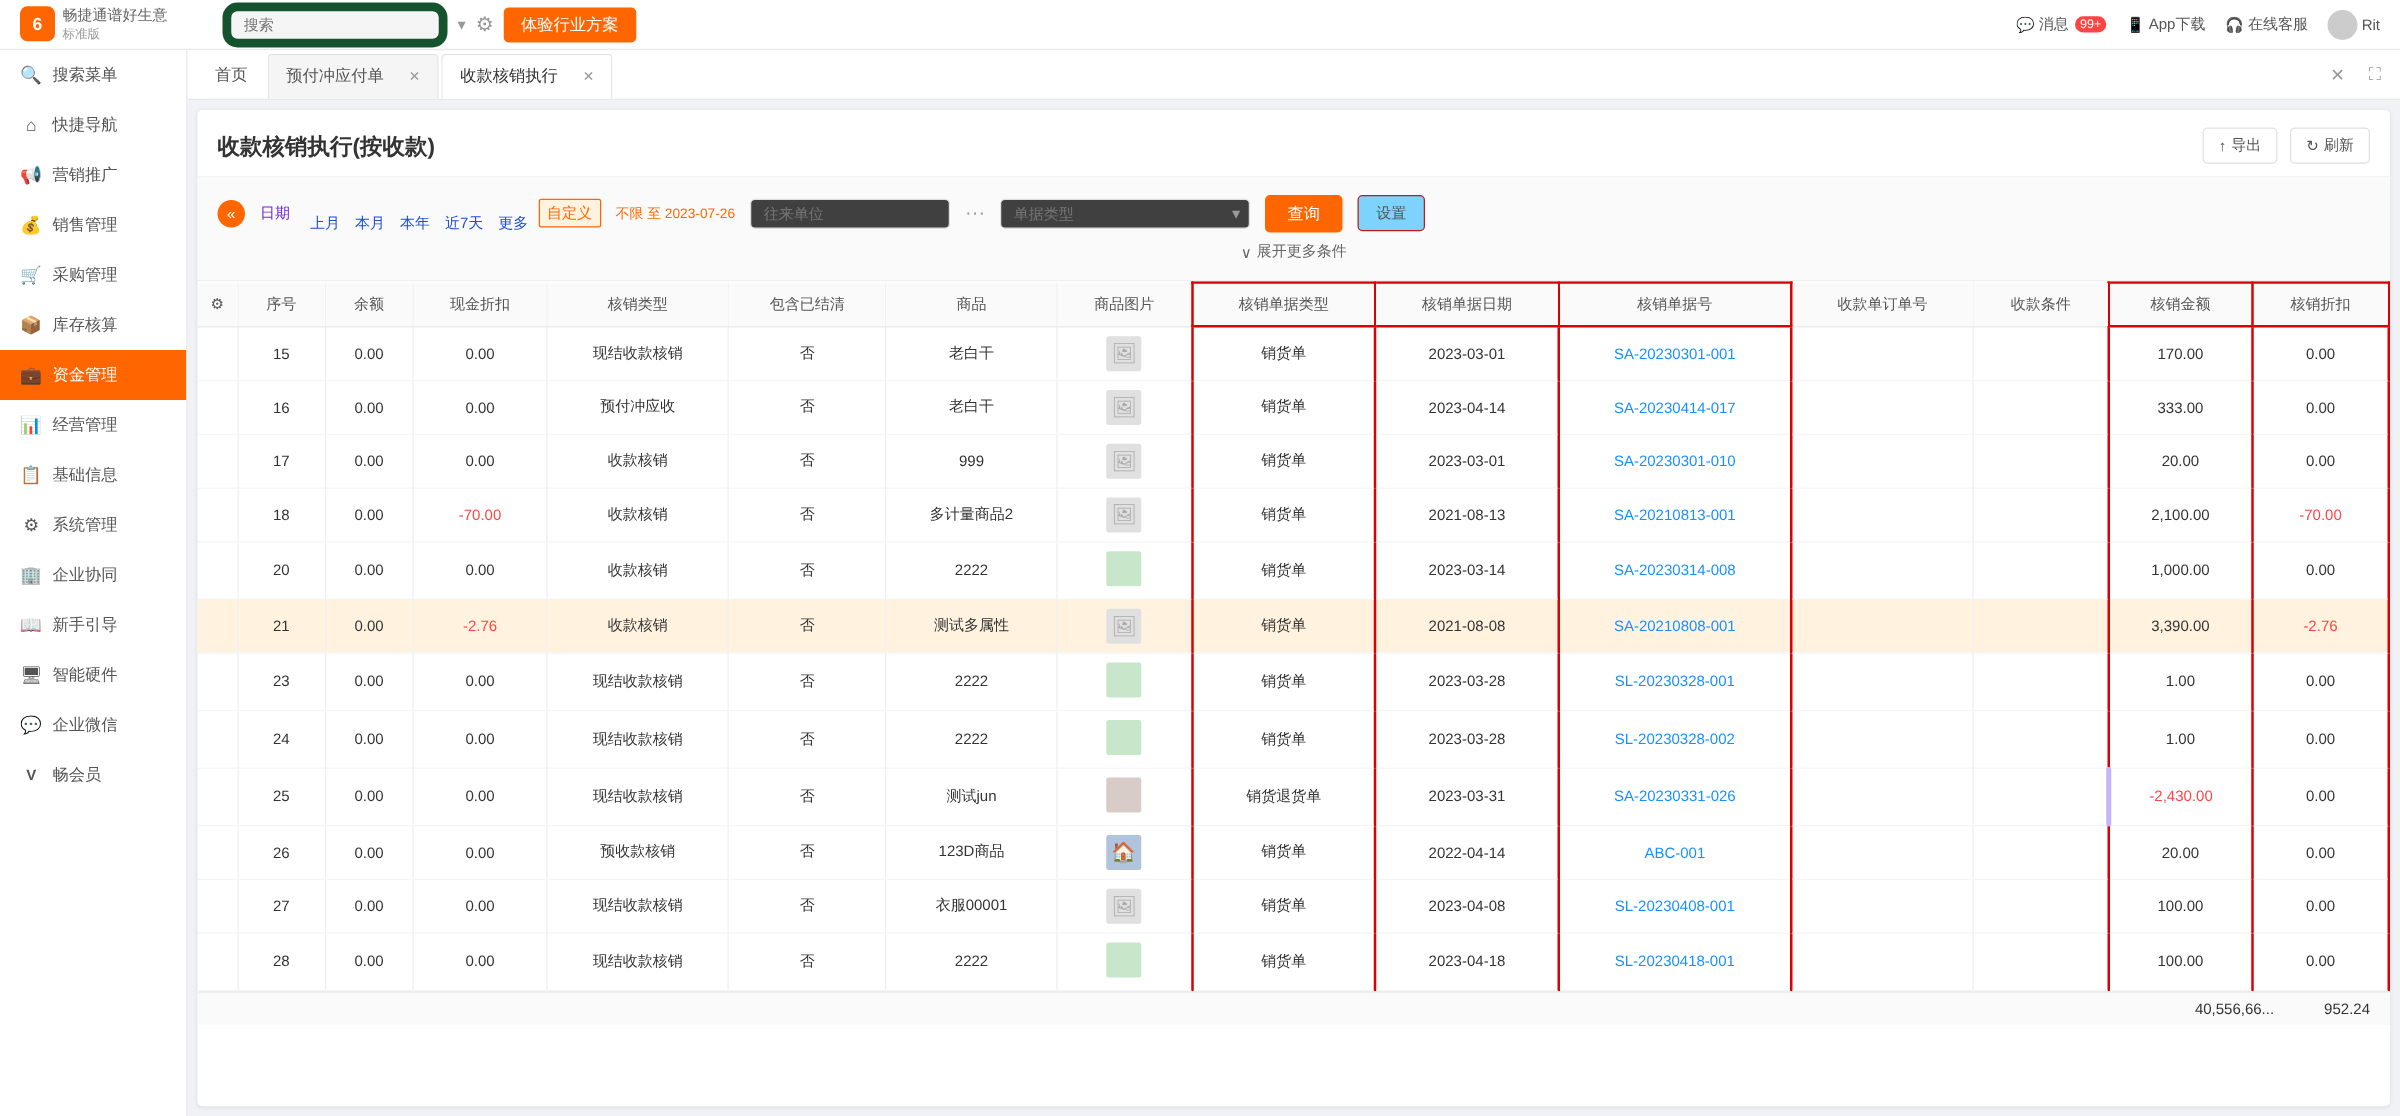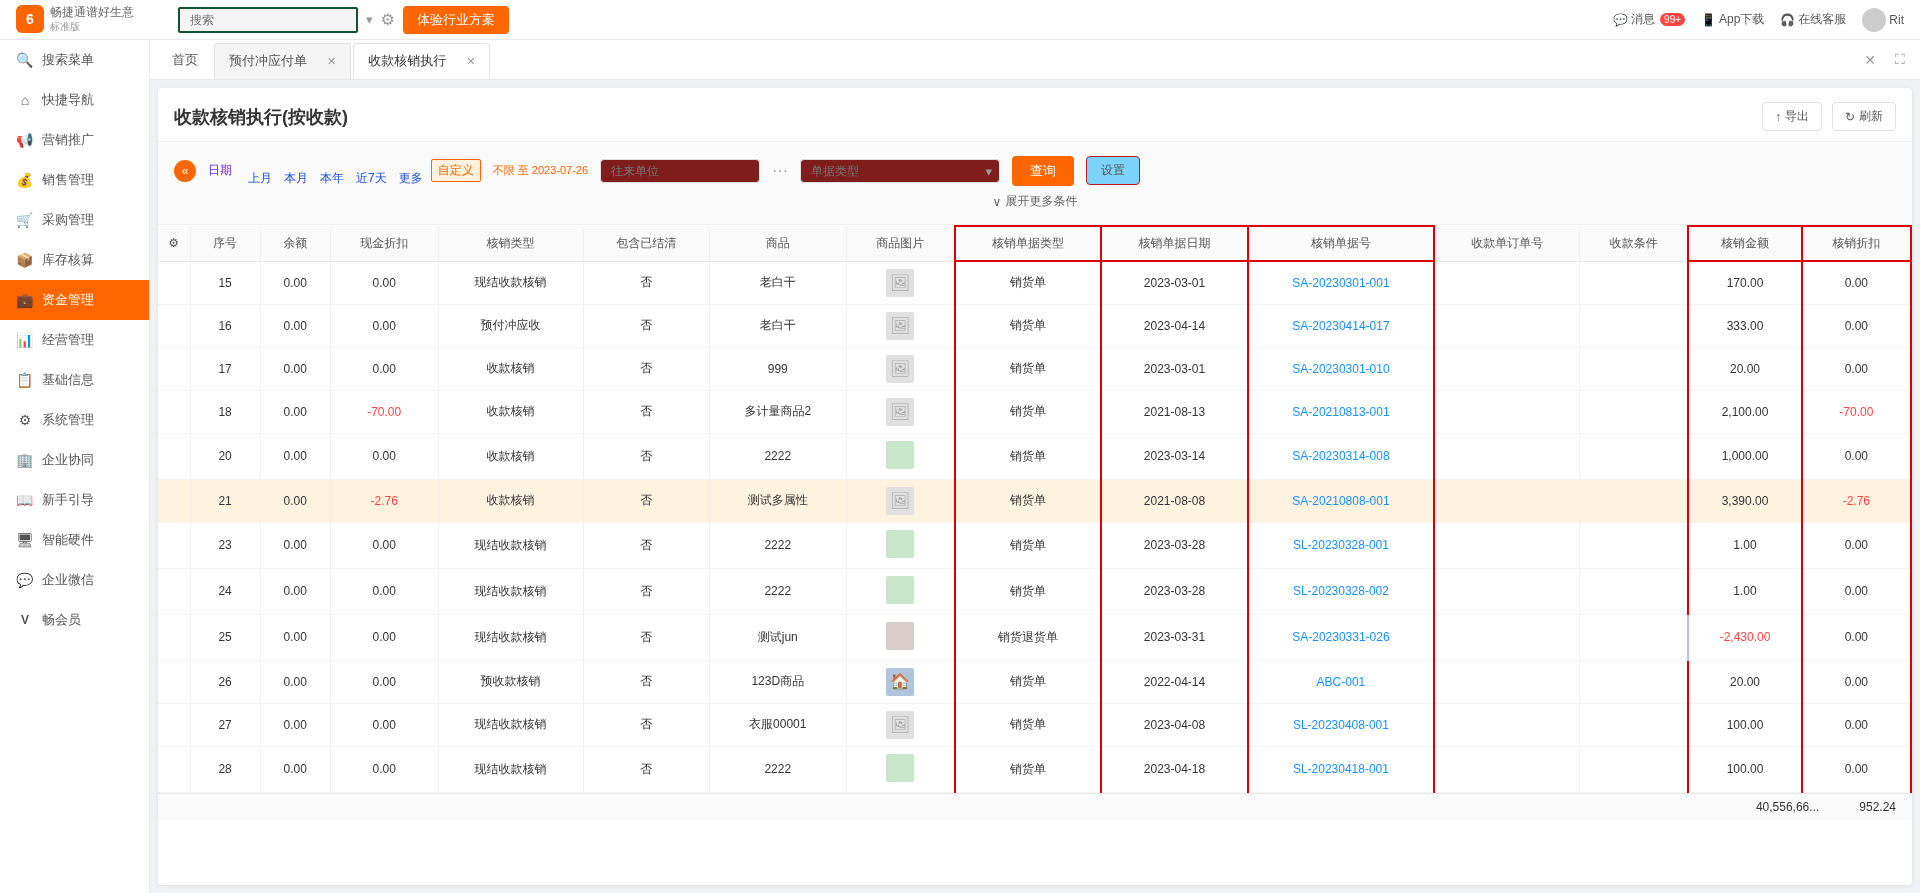--- a/index.html
+++ b/index.html
@@ -32,22 +32,22 @@
     .logo-text { font-size: 12px; color: #666; line-height: 1.2; }
     .logo-sub { font-size: 10px; color: #999; }
     .top-search {
       flex: 1;
       display: flex;
       align-items: center;
       gap: 8px;
     }
     .search-box {
       background: #f5f5f5;
-      border: 2px solid #14532d;
-      border-radius: 2px;
+      border: 7px solid #14532d;
+      border-radius: 12px;
       padding: 4px 10px;
       width: 180px;
       font-size: 12px;
       color: #999;
     }
     .top-btn-solution {
       background: #ff6600;
       color: white;
       border: none;
       border-radius: 4px;
@@ -260,21 +260,21 @@
       font-size: 11px;
       color: #ff6600;
     }
     .filter-input {
       border: 1px solid #e0e0e0;
       border-radius: 4px;
       padding: 4px 10px;
       font-size: 12px;
       color: #999;
       width: 160px;
-      background: #7f1d1d;
+      background: #404040;
     }
     .filter-dots {
       font-size: 16px; color: #999; cursor: pointer;
     }
     .btn-query {
       background: #ff6600;
       color: white;
       border: none;
       border-radius: 4px;
       padding: 6px 18px;
@@ -710,21 +710,21 @@
     <td class="">0.00</td>
     <td>现结收款核销</td>
     <td>否</td>
     <td>测试jun</td>
     <td><div class="thumb-placeholder thumb-brown"></div></td>
     <td style="border-left:2px solid #dd0000;border-right:2px solid #dd0000;">销货退货单</td>
     <td style="border-left:2px solid #dd0000;border-right:2px solid #dd0000;">2023-03-31</td>
     <td style="border-left:2px solid #dd0000;border-right:2px solid #dd0000;"><a class="link-text">SA-20230331-026</a></td>
     <td></td>
     <td></td>
-    <td class="negative" style="border-left:2px solid #c4b5fd;border-right:2px solid #dd0000;margin-left:17px;">-2,430.00</td>
+    <td class="negative" style="border-left:4px solid #c4b5fd;border-right:2px solid #dd0000;margin-left:17px;">-2,430.00</td>
     <td class="" style="border-left:2px solid #dd0000;border-right:2px solid #dd0000;">0.00</td>
   </tr>
               <tr>
     <td></td>
     <td>26</td>
     <td>0.00</td>
     <td class="">0.00</td>
     <td>预收款核销</td>
     <td>否</td>
     <td>123D商品</td>

